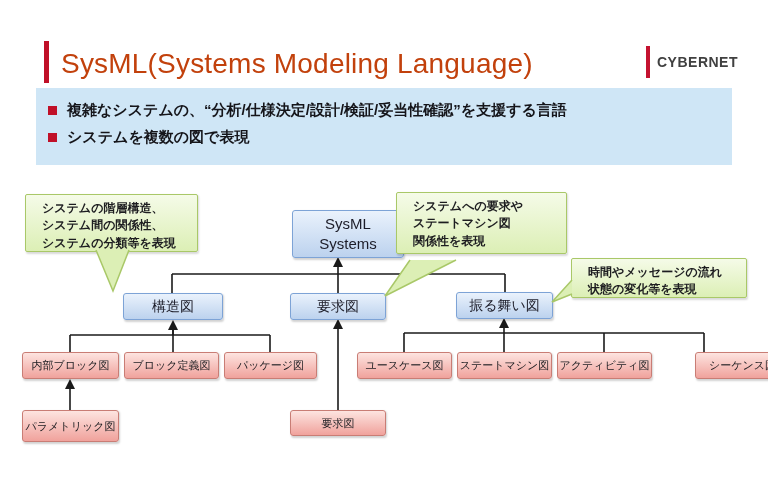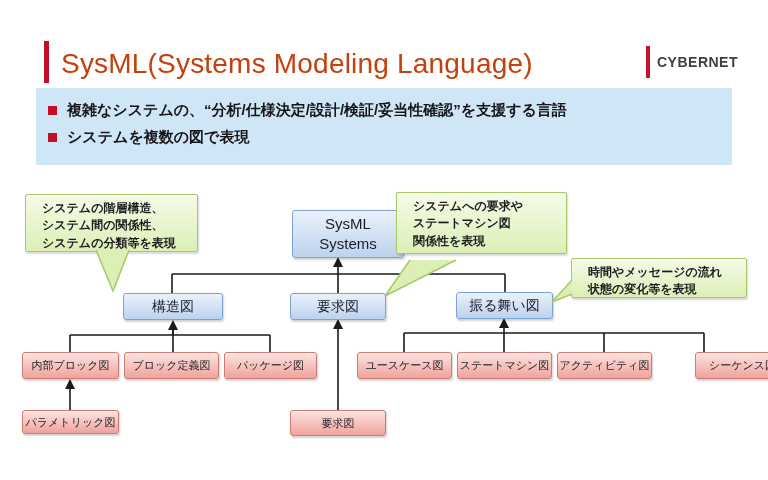--- a/index.html
+++ b/index.html
@@ -136,21 +136,21 @@
   <div class="node node-pink" style="left:457px;top:352px;width:95px;height:27px;">
     <span>ステートマシン図</span>
   </div>
   <div class="node node-pink" style="left:557px;top:352px;width:95px;height:27px;">
     <span>アクティビティ図</span>
   </div>
   <div class="node node-pink" style="left:695px;top:352px;width:95px;height:27px;text-align:center;">
     <span>シーケンス図</span>
   </div>
 
-  <div class="node node-pink" style="left:22px;top:410px;width:97px;height:24px;">
+  <div class="node node-pink" style="left:22px;top:410px;width:97px;height:32px;">
     <span>パラメトリック図</span>
   </div>
   <div class="node node-pink" style="left:290px;top:410px;width:96px;height:26px;">
     <span>要求図</span>
   </div>
 
   <div class="callout" style="left:25px;top:194px;width:173px;height:58px;">
     <span>システムの階層構造、</span>
     <span>システム間の関係性、</span>
     <span>システムの分類等を表現</span>

